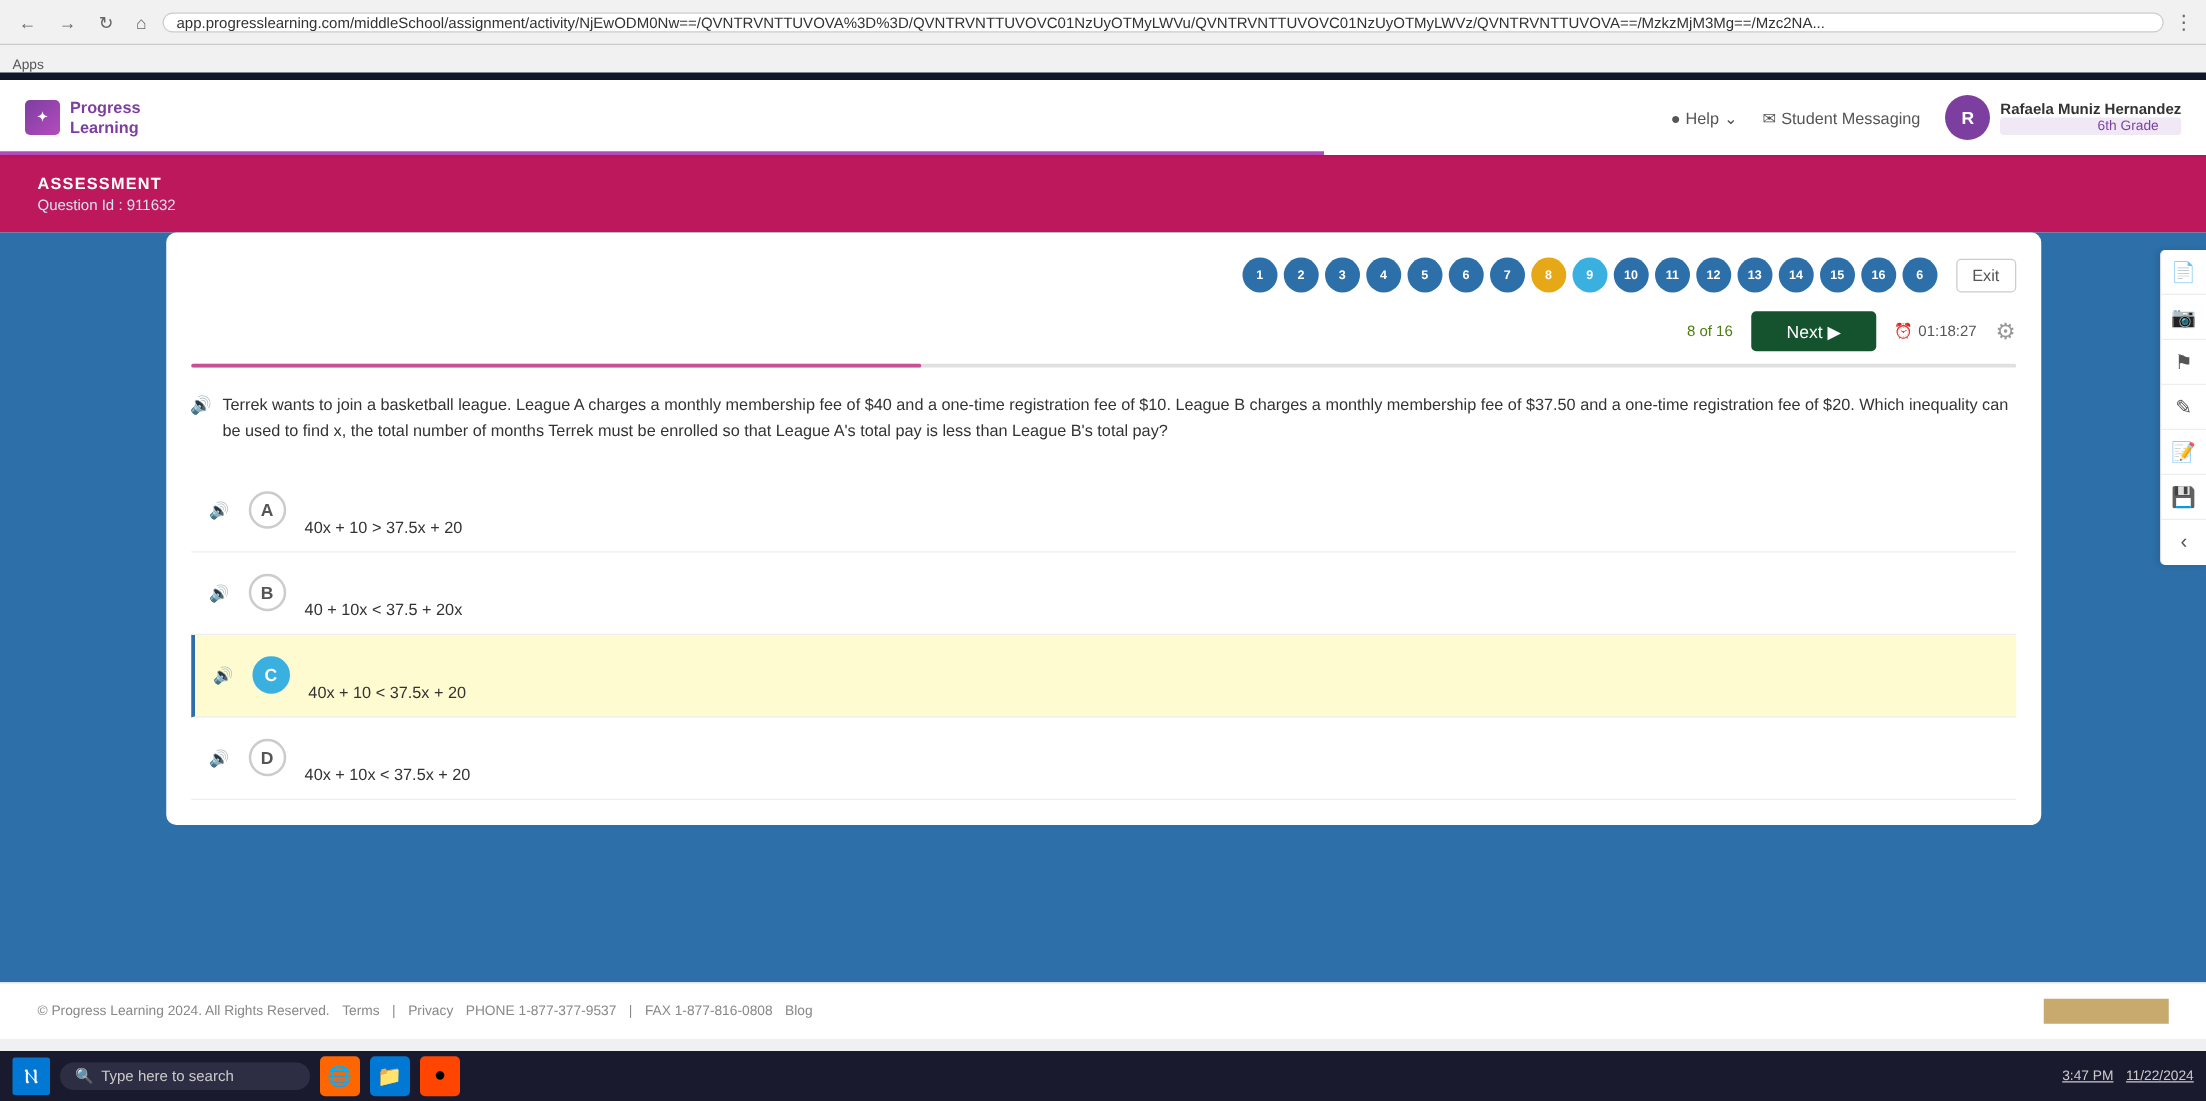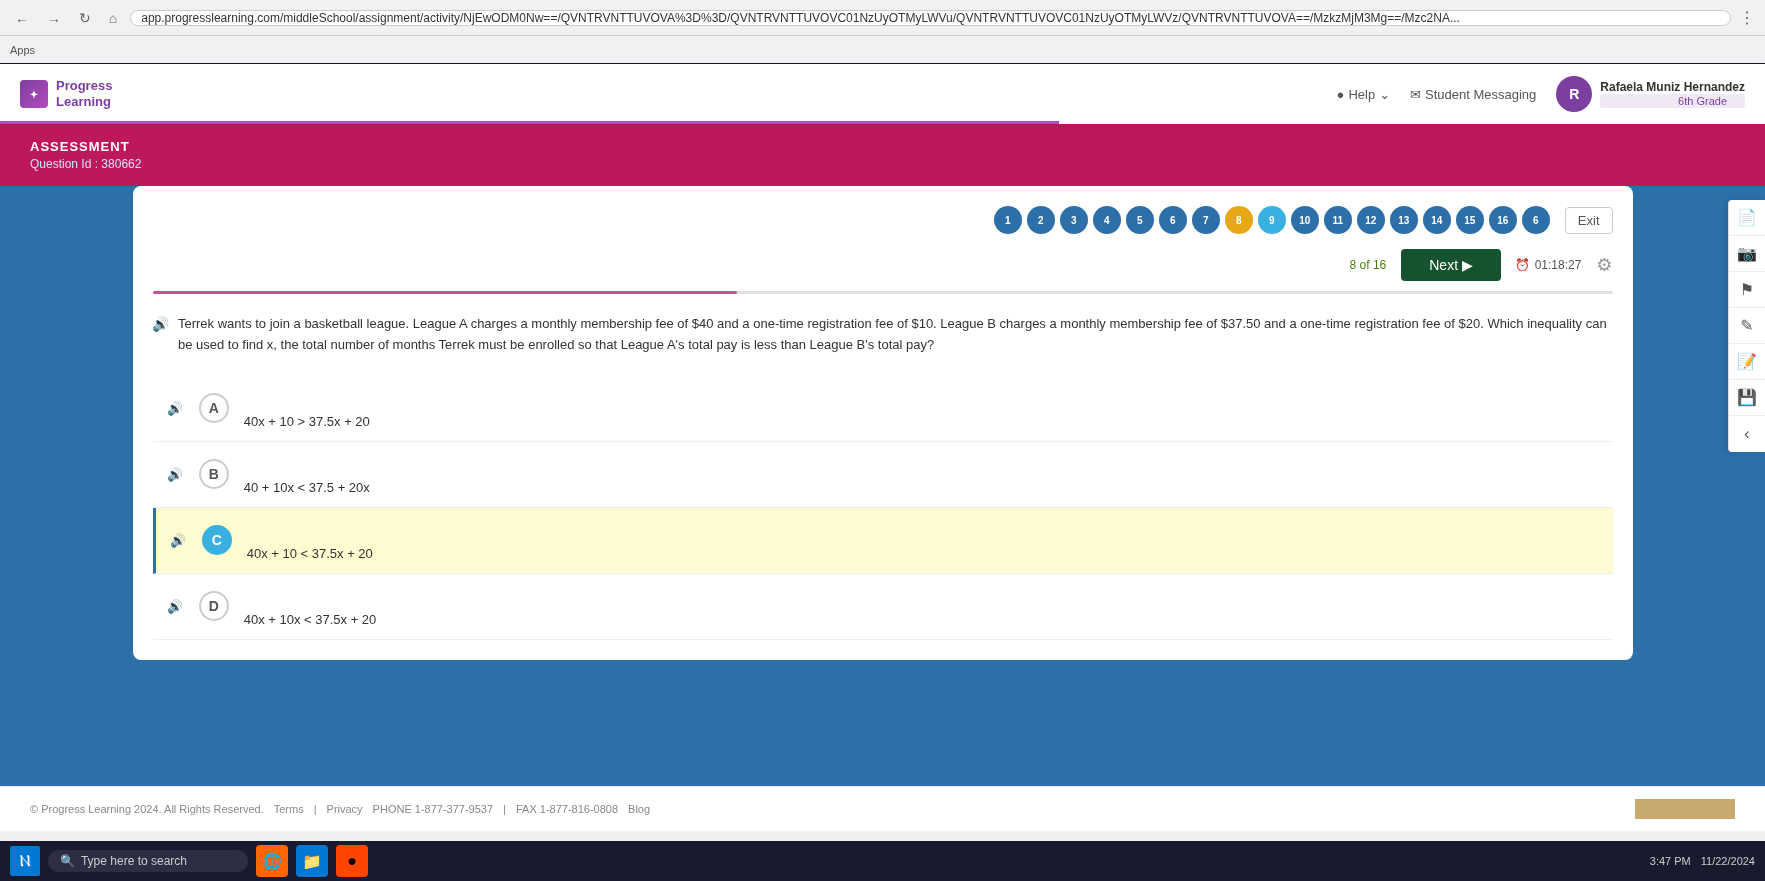--- a/index.html
+++ b/index.html
@@ -30,25 +30,25 @@
       border-radius: 12px;
       padding: 4px 10px;
       font-size: 12px;
       background: white;
       color: #333;
     }
     .browser-bookmarks {
       height: 28px;
       background: #f1f1f1;
       display: flex;
-      align-items: center;
+      align-items: flex-end;
       padding: 0 10px;
       font-size: 11px;
       color: #555;
-      border-bottom: 1px solid #0f172a;
+      border-bottom: 6px solid #0f172a;
     }
 
     
     .app-container {
       background: #f0f0f0;
       min-height: 845px;
     }
 
     
     .top-nav {
@@ -419,20 +419,21 @@
       align-items: center;
       justify-content: center;
     }
     .taskbar-right {
       margin-left: auto;
       display: flex;
       align-items: center;
       gap: 10px;
       color: #ccc;
       font-size: 11px;
+      text-decoration: underline;
     }
   </style>
 </head>
 <body>
 
 <div class="browser-bar">
   <button class="browser-nav-btn">←</button>
   <button class="browser-nav-btn">→</button>
   <button class="browser-nav-btn">↻</button>
   <button class="browser-nav-btn">⌂</button>
@@ -468,21 +469,21 @@
         <div class="user-info">
           <div class="user-name">Rafaela Muniz Hernandez</div>
           <div class="user-grade">6th Grade</div>
         </div>
       </div>
     </div>
   </div>
 
   <div class="assessment-header">
     <div class="assessment-label">ASSESSMENT</div>
-    <div class="question-id">Question Id : 380662</div>
+    <div class="question-id">Question Id : 911632</div>
   </div>
 
   <div class="main-content">
     <div class="question-card">
 
       <div class="question-nav">
         <div class="q-dot">1</div>
         <div class="q-dot">2</div>
         <div class="q-dot">3</div>
         <div class="q-dot">4</div>

